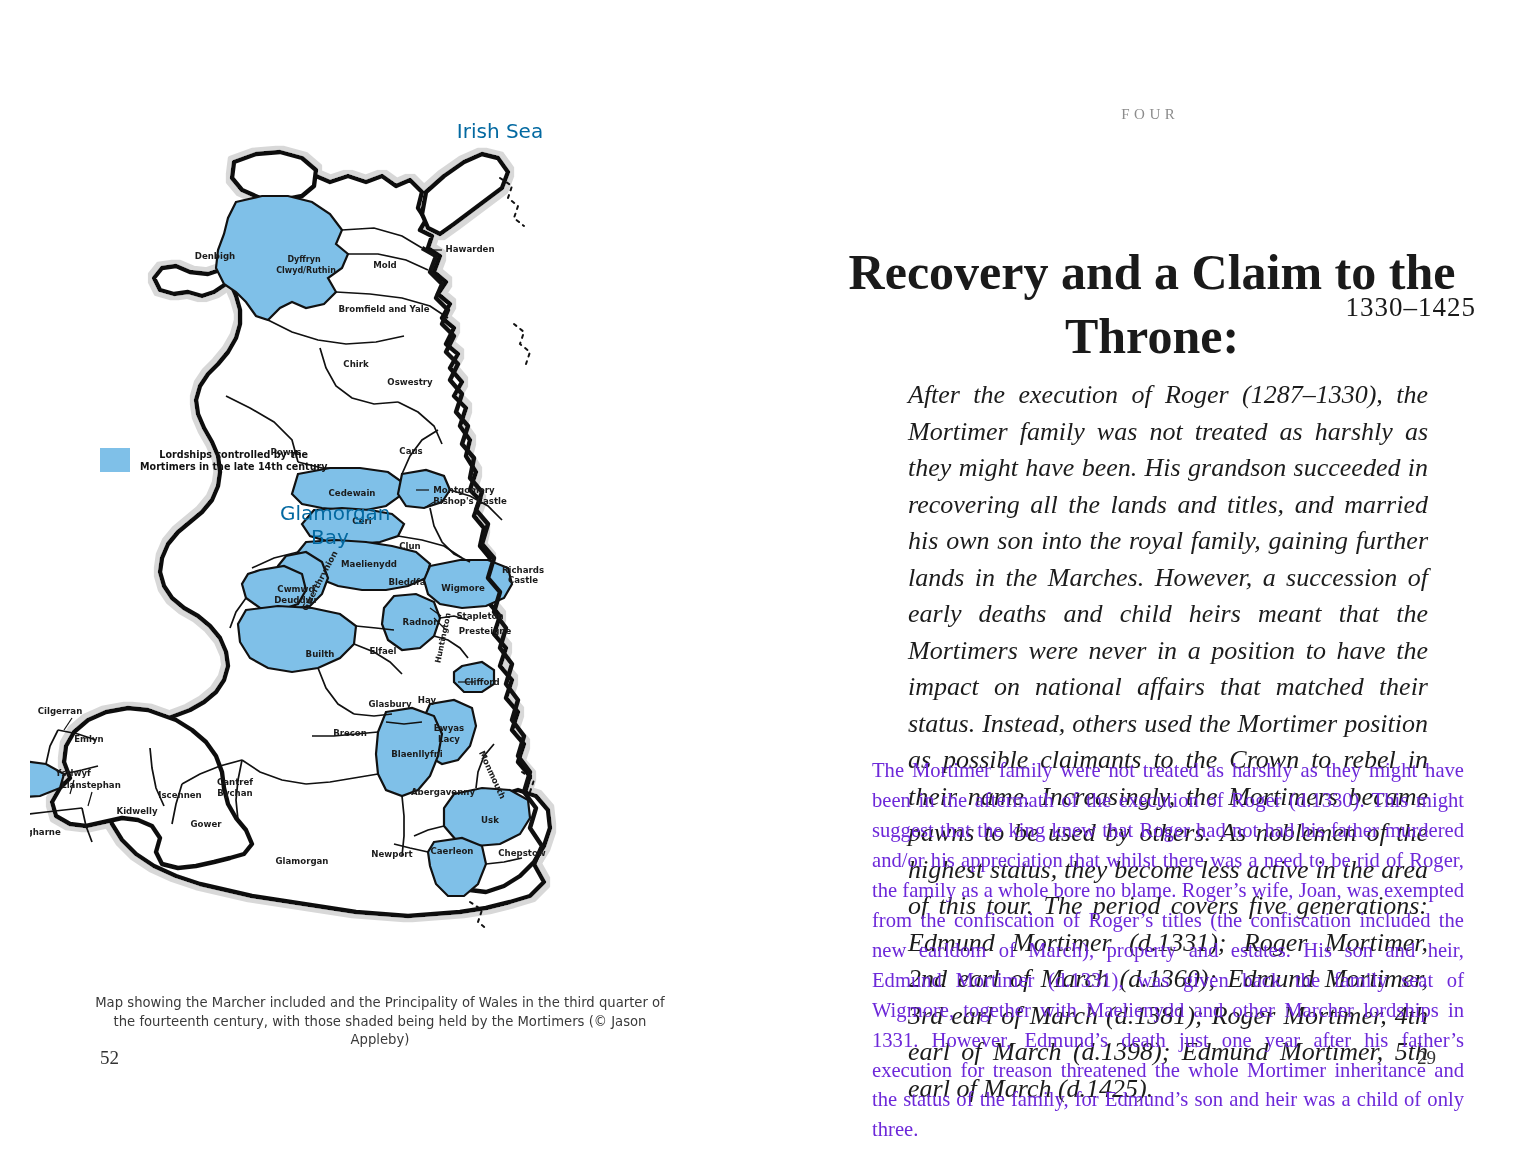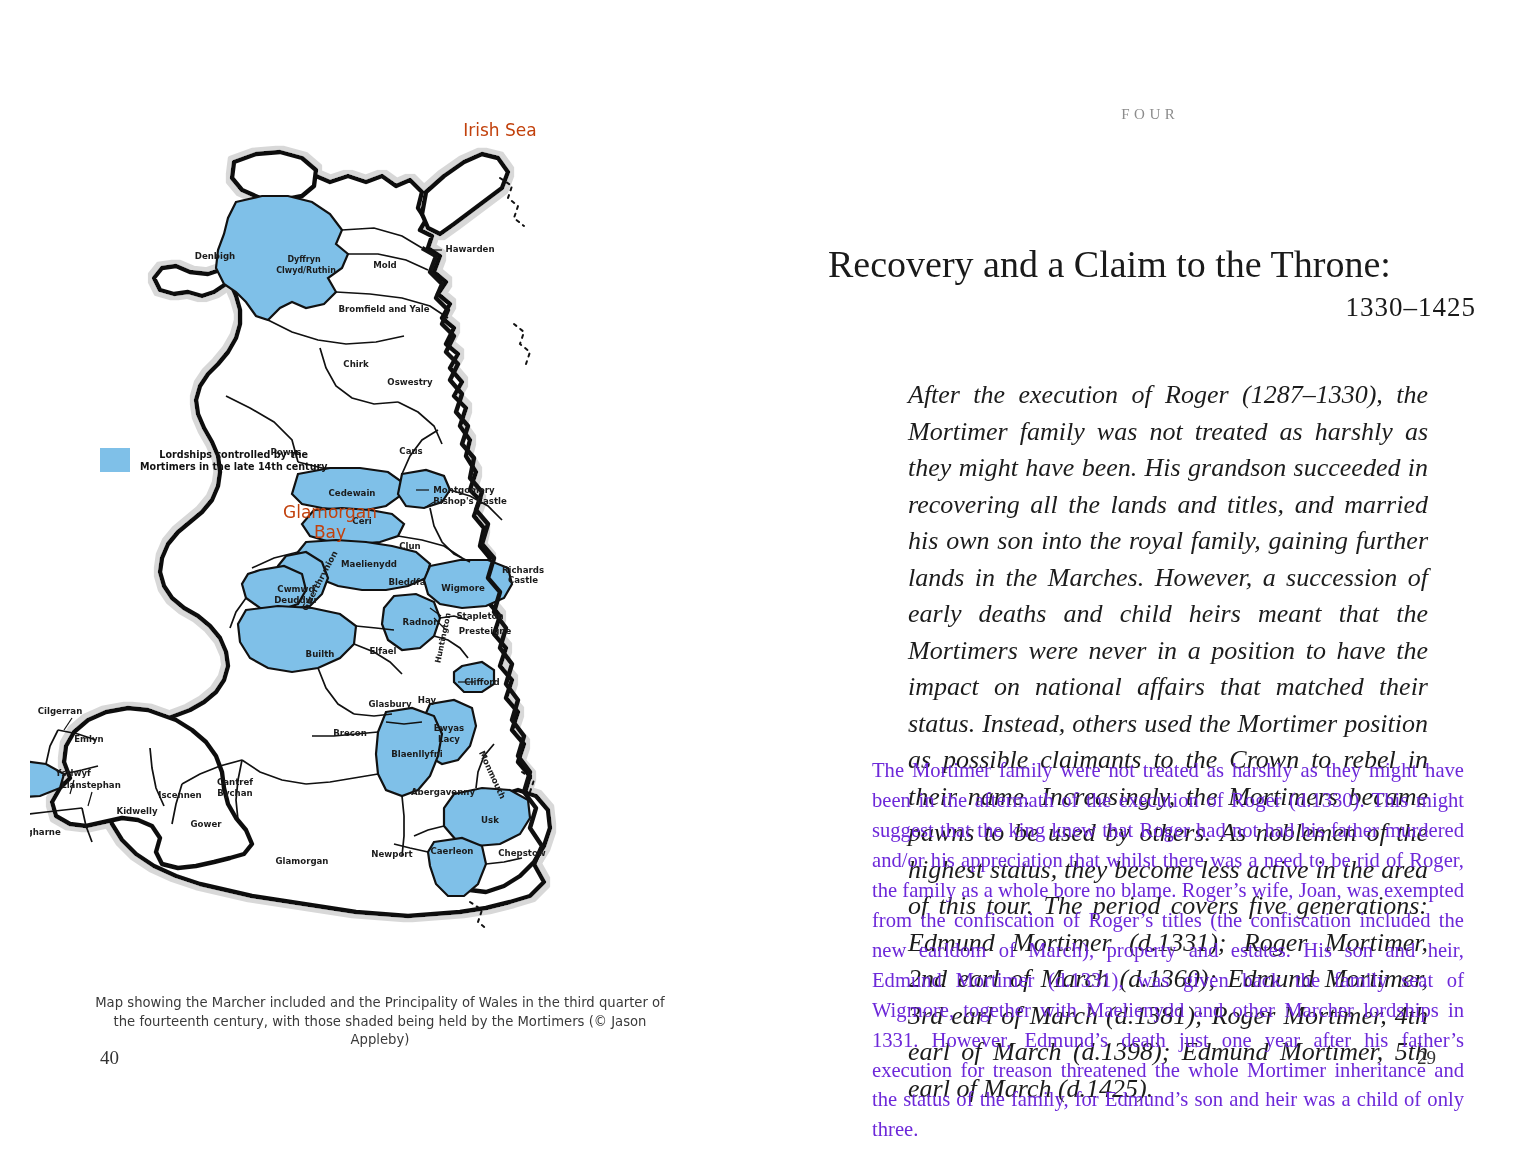--- a/index.html
+++ b/index.html
@@ -16,22 +16,22 @@
   .page-right{width:768px;}
 
   
   .chapter-num{
     position:absolute;top:106px;left:0;right:8px;text-align:center;
     font-family:"Liberation Serif", serif;
     font-size:15px;letter-spacing:4.5px;color:#8c8c8c;
     text-indent:4.5px;
   }
   .chapter-title{
-    position:absolute;top:240px;left:60px;right:60px;text-align:left;
-    font-size:38px;color:#1a1a1a;line-height:1.28;font-weight:400;
+    position:absolute;top:240px;left:60px;right:60px;text-align:center;
+    font-size:50px;color:#1a1a1a;line-height:1.28;font-weight:700;
   }
   .chapter-years{
     position:absolute;top:292px;left:60px;right:60px;text-align:right;
     font-size:27px;color:#1a1a1a;letter-spacing:1px;
   }
   .intro{
     position:absolute;top:377px;left:140px;width:520px;
     font-style:italic;font-size:26px;line-height:1.405;
     text-align:justify;color:#1c1c1c;
     -webkit-hyphens:manual;hyphens:manual;
@@ -54,21 +54,21 @@
   .legend{position:absolute;left:70px;top:352px;display:flex;align-items:flex-start;gap:10px;text-align:center;}
   .legend-swatch{width:30px;height:24px;background:#7fc0e8;flex:0 0 auto;}
   .legend-text{
     font-family:"DejaVu Sans", sans-serif;
     font-size:9.6px;font-weight:bold;line-height:1.28;color:#111;
     padding-top:1px;white-space:pre-line;
   }
 
   .sea-label{
     position:absolute;font-family:"DejaVu Sans", sans-serif;
-    color:#c2410c;font-size:17px;text-align:center;line-height:1.18;
+    color:#0369a1;font-size:20px;text-align:center;line-height:1.18;
     white-space:pre-line;
   }
 
   .caption{
     position:absolute;top:994px;left:90px;width:580px;text-align:center;
     font-family:"DejaVu Sans", sans-serif;
     font-size:13.2px;line-height:1.42;color:#3a3a3a;
   }
 
   
@@ -333,21 +333,21 @@
 
       <div class="legend">
         <div class="legend-swatch"></div>
         <div class="legend-text">Lordships controlled by the
 Mortimers in the late 14th century</div>
       </div>
     </div>
 
     <div class="caption">Map showing the Marcher included and the Principality of Wales in the third quarter of the fourteenth century, with those shaded being held by the Mortimers (© Jason Appleby)</div>
 
-    <div class="folio folio-left">40</div>
+    <div class="folio folio-left">52</div>
   </div>
 
   <div class="page page-right">
     <div class="chapter-num">FOUR</div>
     <div class="chapter-title">Recovery and a Claim to the Throne:</div>
     <div class="chapter-years">1330–1425</div>
     <div class="intro">After the execution of Roger (1287–1330), the Mortimer family was not treated as harshly as they might have been. His grandson succeeded in recovering all the lands and titles, and married his own son into the royal family, gaining further lands in the Marches. However, a succession of early deaths and child heirs meant that the Mortimers were never in a position to have the impact on national affairs that matched their status. Instead, others used the Mortimer position as possible claimants to the Crown to rebel in their name. Increasingly, the Mortimers became pawns to be used by others. As noblemen of the highest status, they become less active in the area of this tour. The period covers five generations: Edmund Mortimer (d.1331); Roger Mortimer, 2nd earl of March (d.1360); Edmund Mortimer, 3rd earl of March (d.1381); Roger Mortimer, 4th earl of March (d.1398); Edmund Mortimer, 5th earl of March (d.1425).</div>
     <div class="body-par">The Mortimer family were not treated as harshly as they might have been in the aftermath of the execution of Roger (d.1330). This might suggest that the king knew that Roger had not had his father murdered and/or his appreciation that whilst there was a need to be rid of Roger, the family as a whole bore no blame. Roger’s wife, Joan, was exempted from the confiscation of Roger’s titles (the confiscation included the new earldom of March), property and estates. His son and heir, Edmund Mortimer (d.1331), was given back the family seat of Wigmore, together with Maelienydd and other Marcher lordships in 1331. However, Edmund’s death just one year after his father’s execution for treason threatened the whole Mortimer inheritance and the status of the family, for Edmund’s son and heir was a child of only three.</div>
     <div class="folio folio-right">29</div>
   </div>

